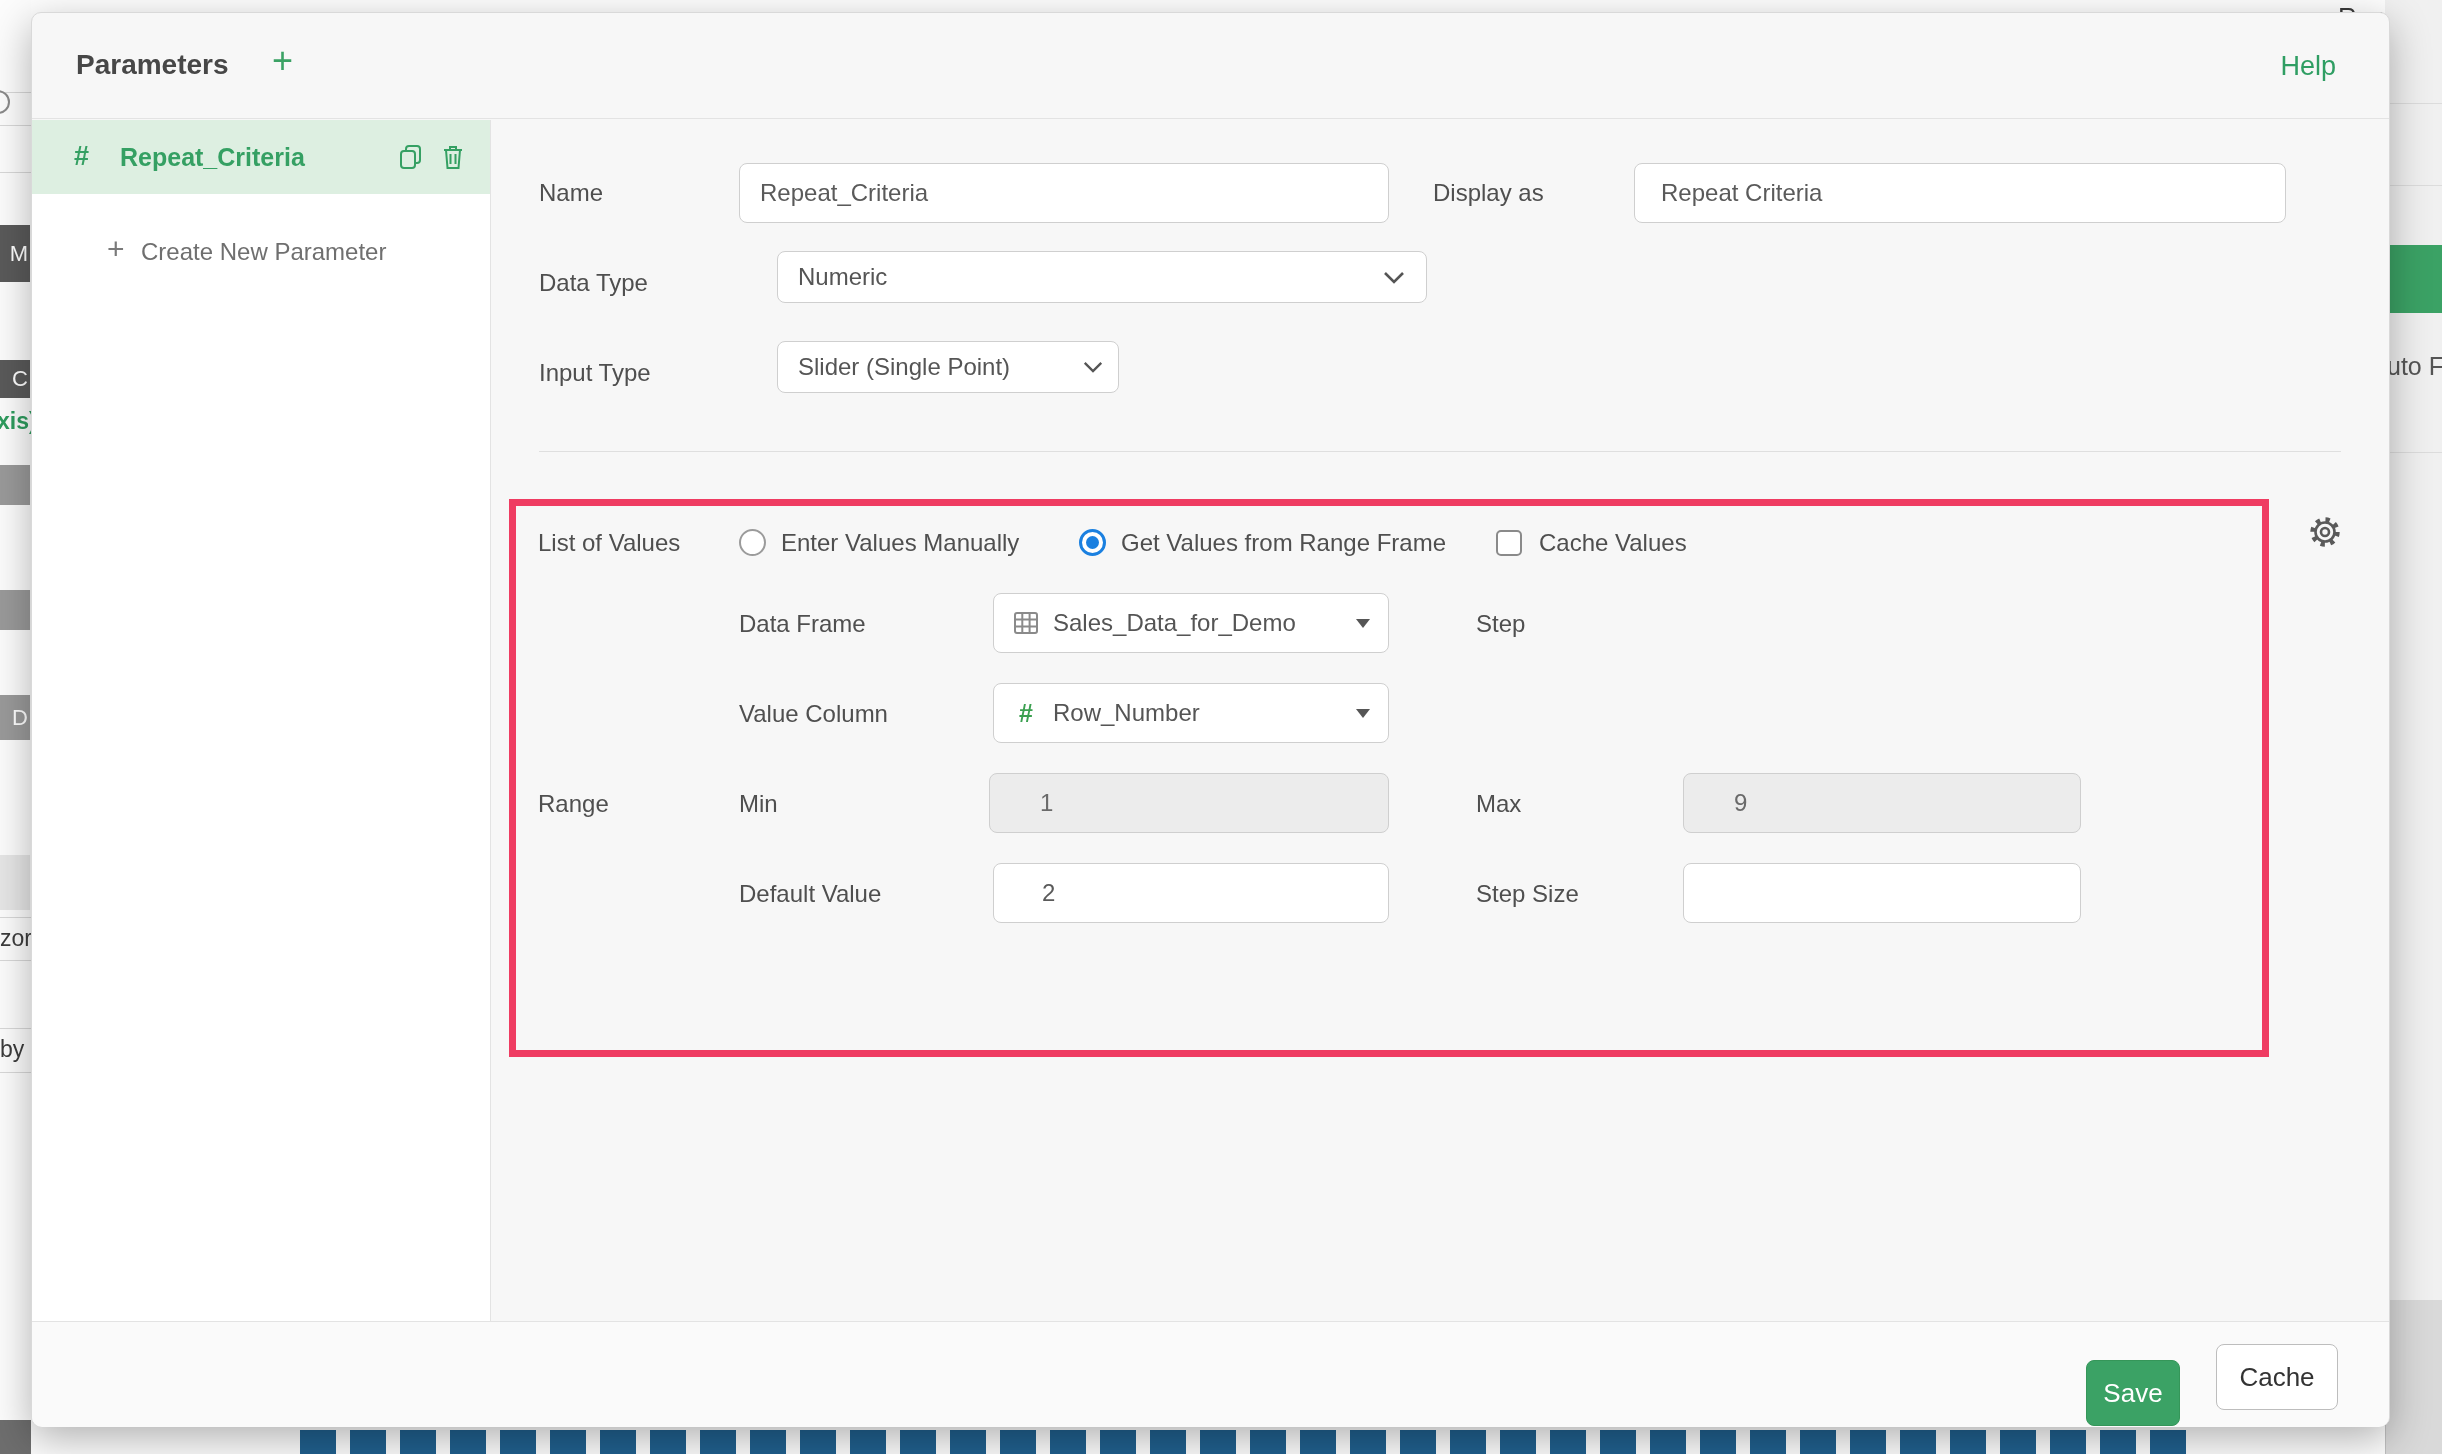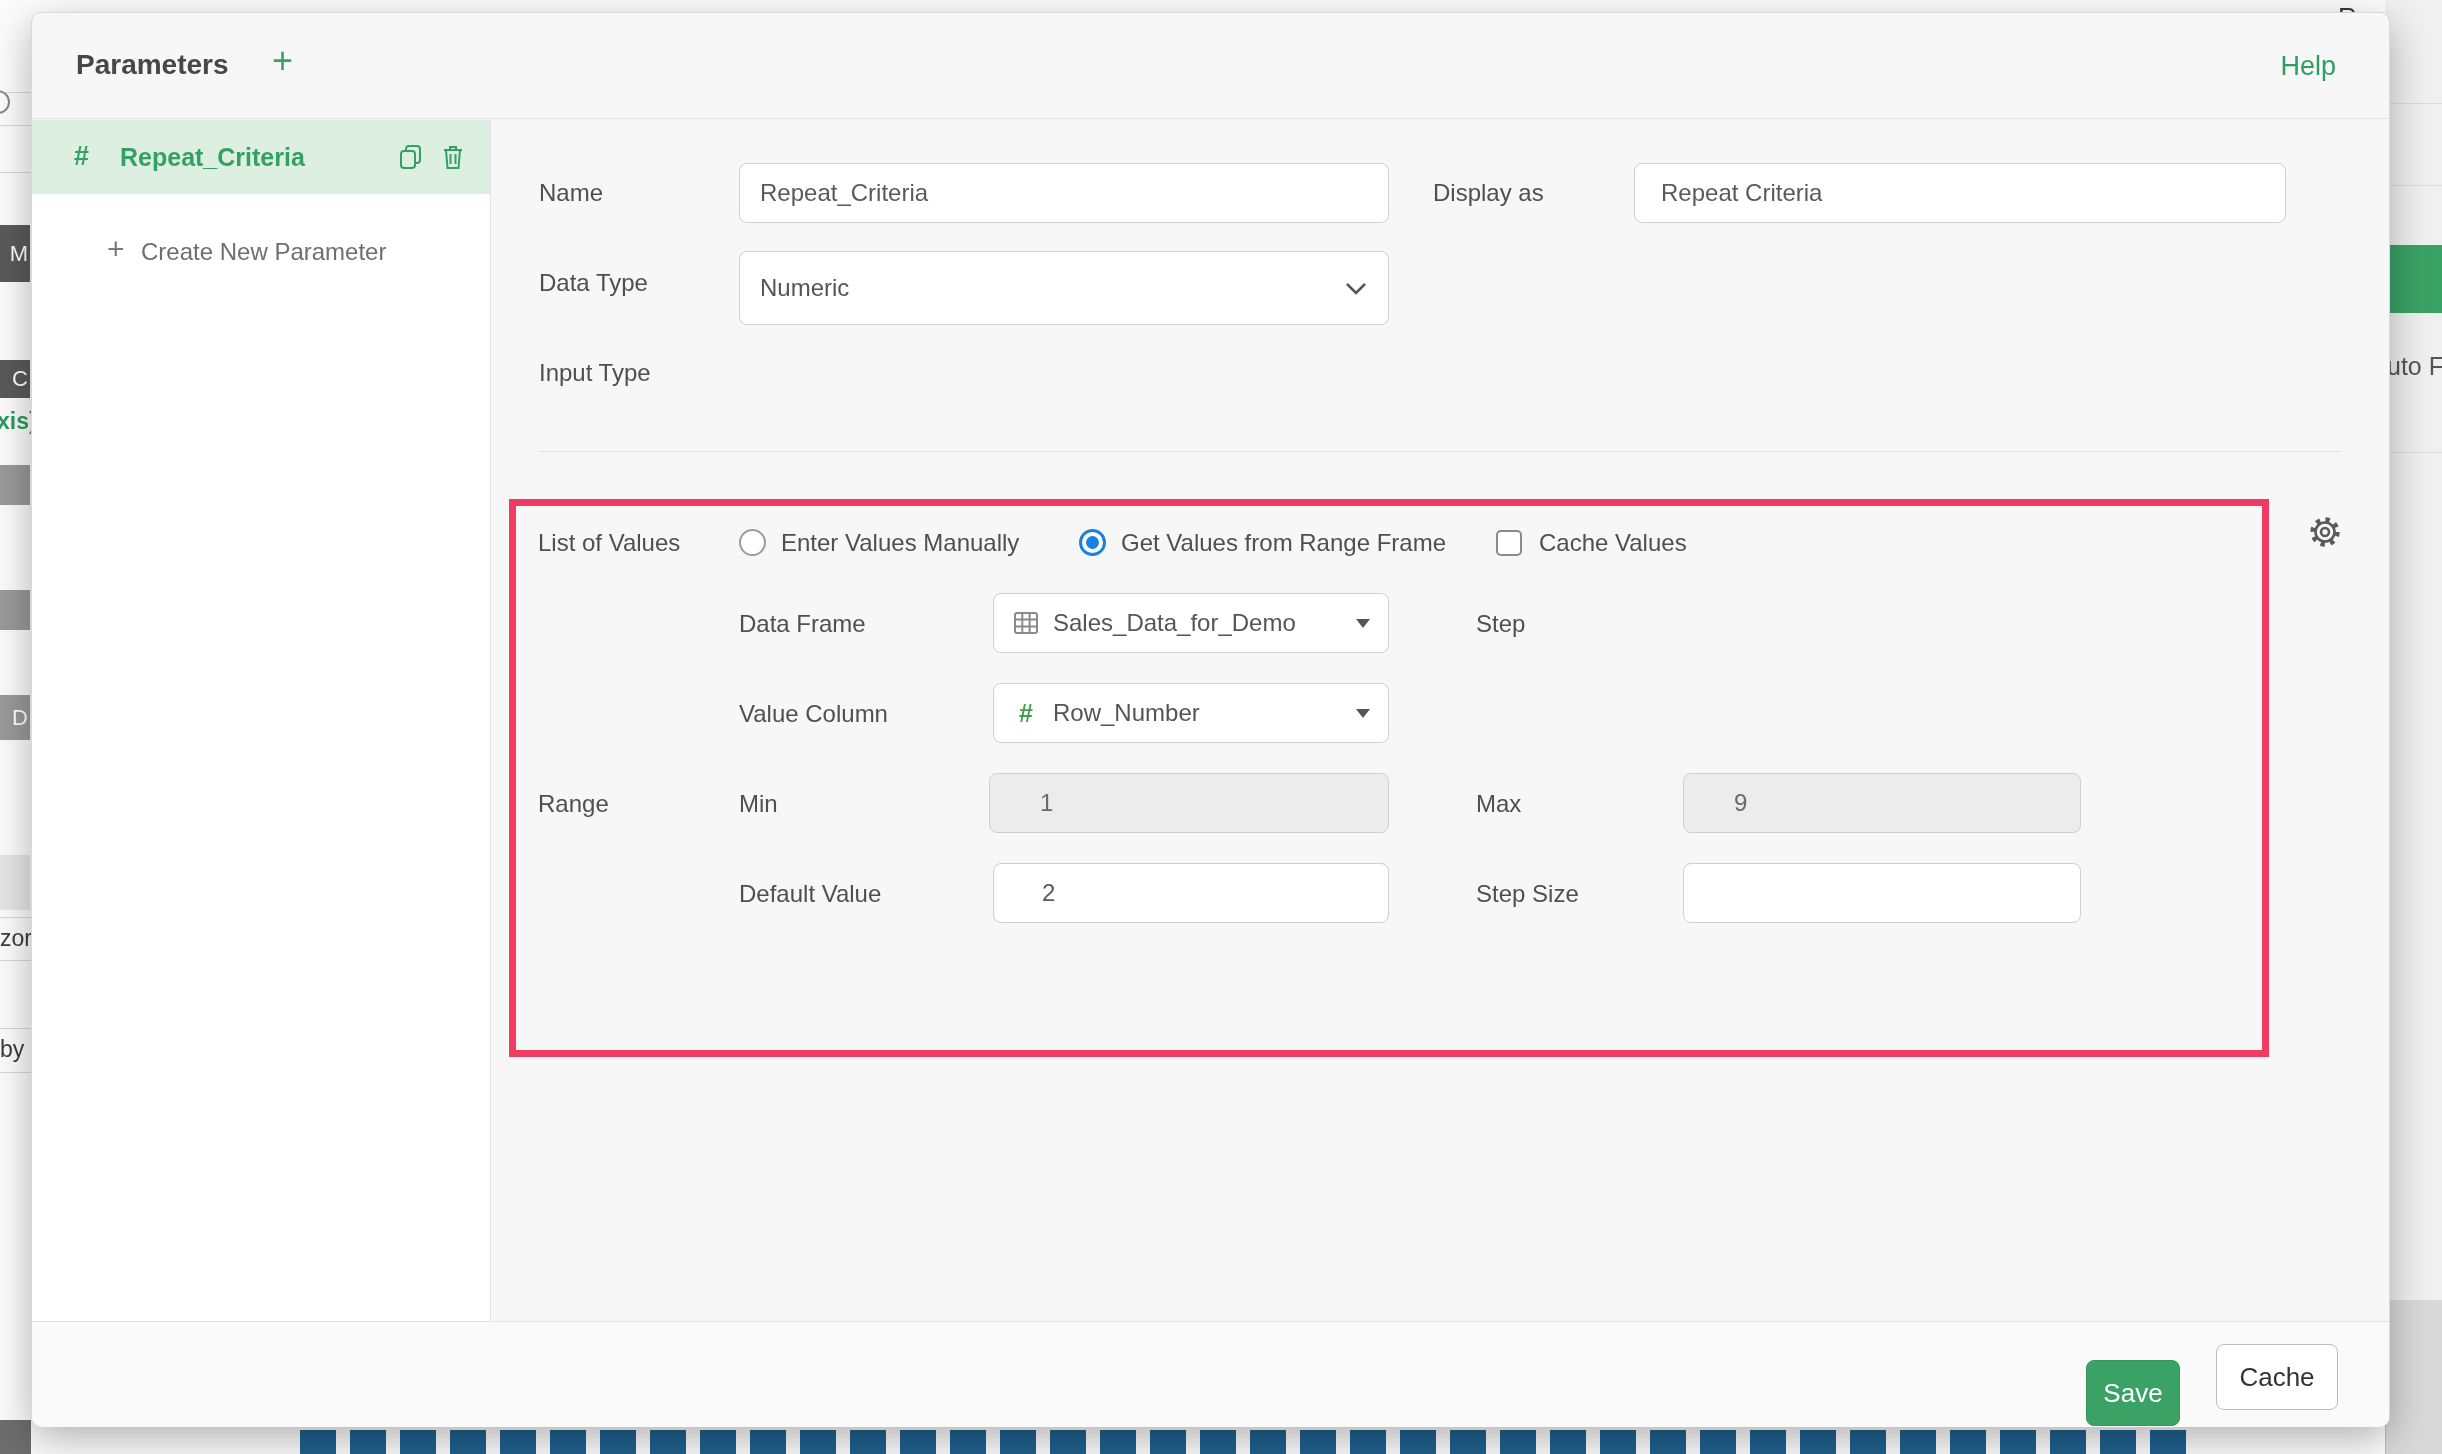--- a/index.html
+++ b/index.html
@@ -42,22 +42,22 @@
   .param-icon { position:absolute; top:24px; width:26px; height:26px; }
   .create-row { position:absolute; left:0; top:112px; width:100%; height:40px; }
   .create-plus { position:absolute; left:75px; top:2px; font-size:30px; color:#7a7a7a; line-height:30px; }
   .create-label { position:absolute; left:109px; top:6px; font-size:24px; color:#6f6f6f; }
 
   
   .label { position:absolute; font-size:24px; color:#4f4f4f; line-height:27px; white-space:nowrap; }
   .tbox { position:absolute; height:60px; background:#fff; border:1px solid #cfcfcf; border-radius:8px;
           font-family:"Liberation Sans",sans-serif; font-size:24px; color:#5a5a5a; padding:0 20px; }
   .tbox:disabled, .tbox.disabled { background:#ececec; color:#6a6a6a; }
-  .selectbox { position:absolute; height:74px; background:#fff; border:1px solid #cfcfcf; border-radius:8px;
-               display:flex; align-items:center; padding:0 20px; font-size:24px; color:#555; cursor:default; }
+  .selectbox { position:absolute; height:52px; background:#fff; border:1px solid #cfcfcf; border-radius:8px;
+               display:flex; align-items:center; padding:0 20px; font-size:24px; color:#555; cursor:default;margin-left:38px; }
   .selectbox .chev { margin-left:auto; }
   .dropdown { position:absolute; height:60px; background:#fff; border:1px solid #cfcfcf; border-radius:8px;
               display:flex; align-items:center; padding:0 16px 0 19px; font-size:24px; color:#555; cursor:default; }
   .dropdown .caret { margin-left:auto; }
   .dd-text { margin-left:14px; white-space:nowrap; overflow:hidden; }
   .hash-green { font-size:25px; font-weight:bold; color:#3ba050; width:26px; text-align:center; }
   .section-divider { position:absolute; left:507px; top:438px; width:1802px; height:1px; background:#dfdfdf; }
 
   .radio { position:absolute; width:27px; height:27px; border-radius:50%; background:#fff; border:2px solid #9b9b9b; }
   .radio.selected { border:3px solid #1b80e0; }
@@ -150,20 +150,26 @@
 
     <div class="label" style="left:507px;top:256px">Data Type</div>
     <div class="selectbox" style="left:707px;top:238px;width:650px">
       <span>Numeric</span>
       <svg class="chev" width="24" height="15" viewBox="0 0 24 15">
         <polyline points="3,3 12,12 21,3" fill="none" stroke="#555" stroke-width="2.6"></polyline>
         </svg>
     </div>
 
     <div class="label" style="left:507px;top:346px">Input Type</div>
+    <div class="selectbox" style="left:707px;top:328px;width:342px;padding-right:14px">
+      <span>Slider (Single Point)</span>
+      <svg class="chev" width="22" height="14" viewBox="0 0 24 15">
+        <polyline points="3,3 12,12 21,3" fill="none" stroke="#555" stroke-width="2.6"></polyline>
+        </svg>
+    </div>
 
     <div class="section-divider"></div>
 
     <div class="label" style="left:506px;top:516px">List of Values</div>
 
     <div class="radio" style="left:707px;top:516px"></div>
     <div class="label" style="left:749px;top:516px">Enter Values Manually</div>
 
     <div class="radio selected" style="left:1047px;top:516px"></div>
     <div class="label" style="left:1089px;top:516px">Get Values from Range Frame</div>

